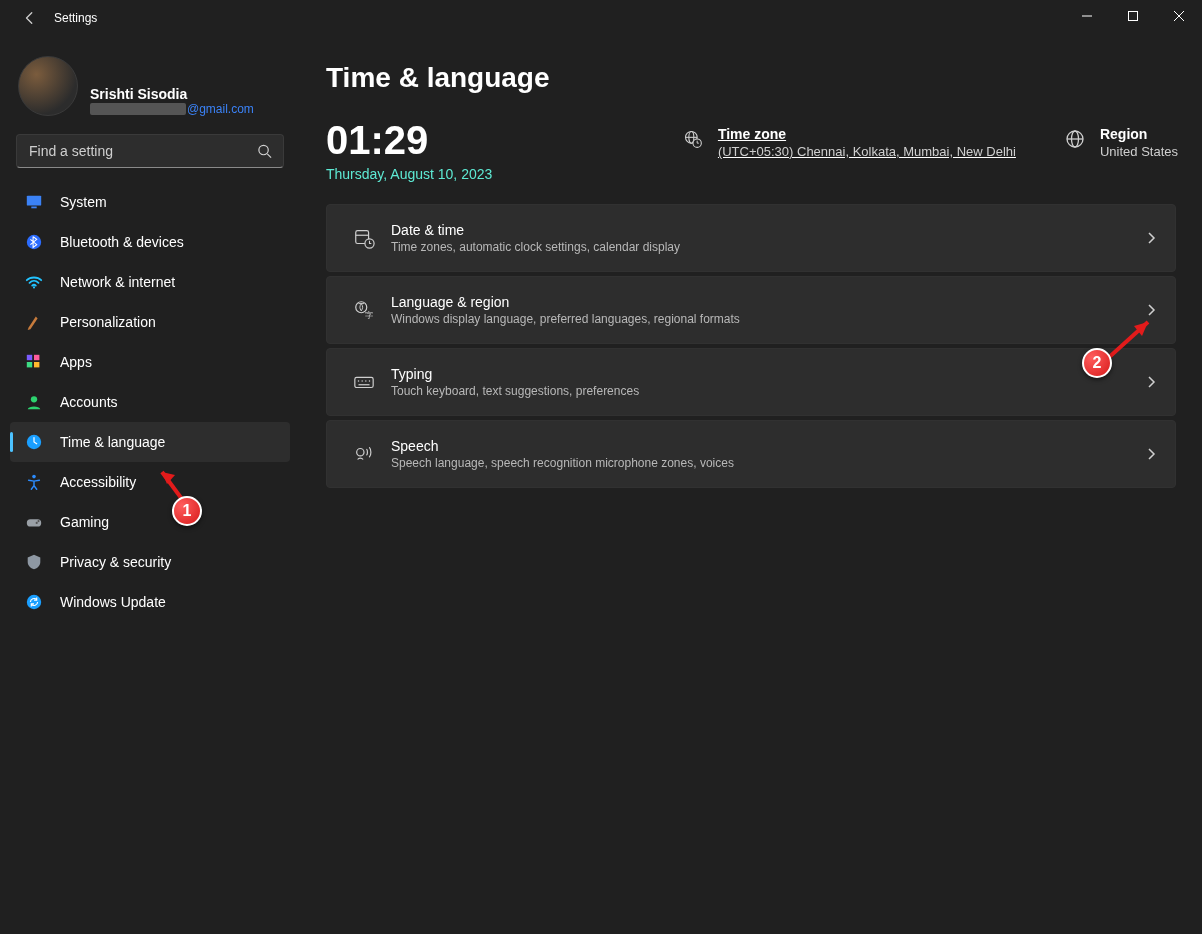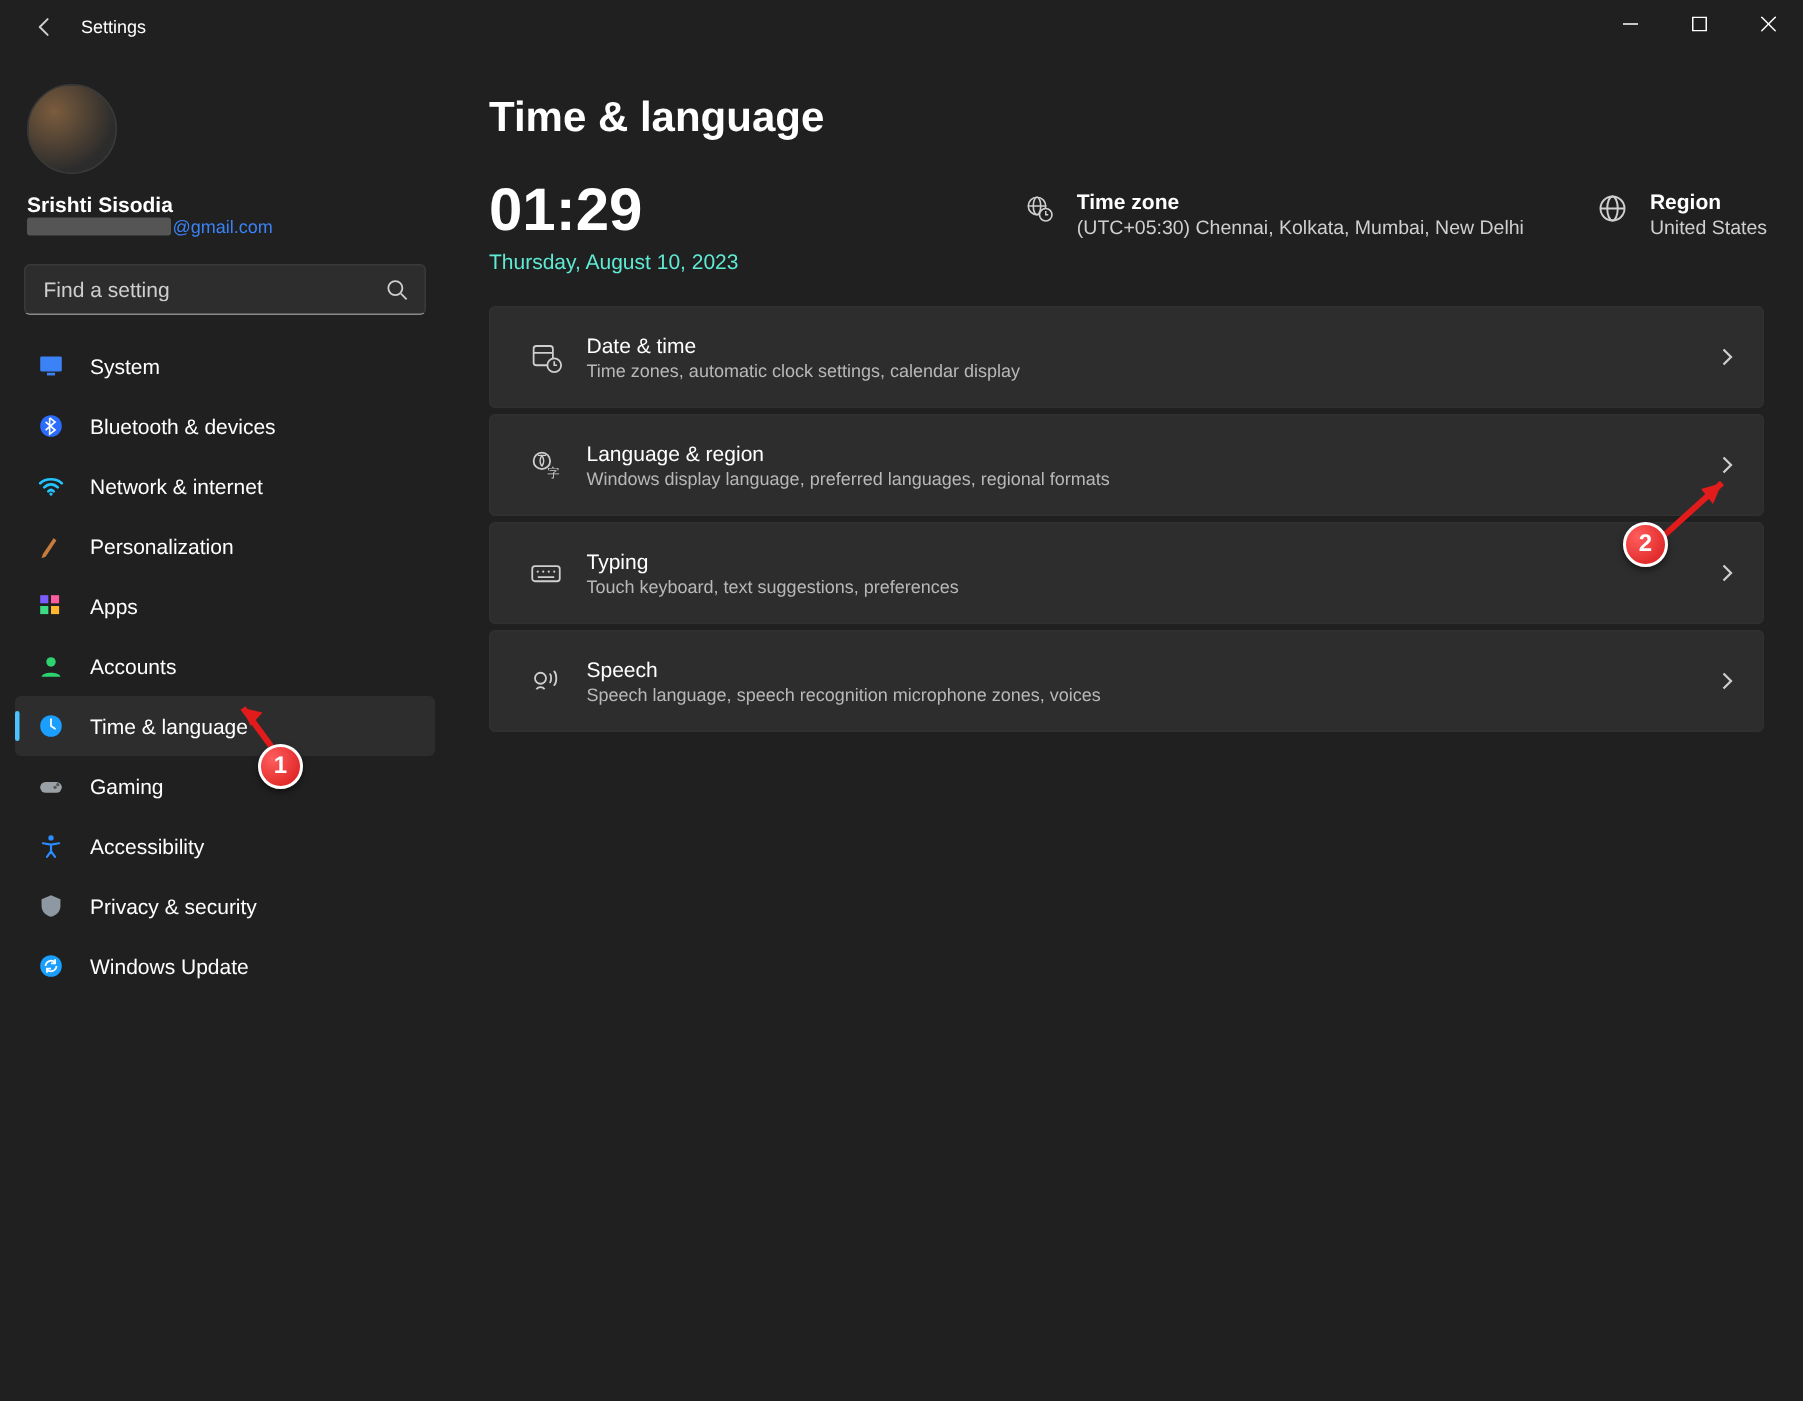--- a/index.html
+++ b/index.html
@@ -11,21 +11,21 @@
   .titlebar .title { margin-left:10px; font-size:12px; color:#fff; }
   .winctrls { position:absolute; top:0; right:0; display:flex; }
   .winbtn { width:46px; height:32px; display:flex; align-items:center; justify-content:center; color:#fff; }
 
   
   .app { display:flex; height:calc(100% - 36px); }
   .sidebar { width:300px; padding:12px 6px 0 6px; }
   .main { flex:1; padding:26px 24px 0 26px; }
 
   
-  .profile { display:flex; align-items:flex-start; gap:12px; padding:8px 10px 18px 12px;flex-direction:column; }
+  .profile { display:flex; align-items:flex-end; gap:12px; padding:8px 10px 18px 12px; }
   .avatar { width:60px; height:60px; border-radius:50%; background:radial-gradient(circle at 30% 30%,#7b5c3d,#2c2c2c 70%); border:1px solid #3a3a3a; }
   .profile .name { font-size:14px; font-weight:600; }
   .profile .email { font-size:12px; color:#3b82f6; display:flex; align-items:center; }
   .email-mask { display:inline-block; width:96px; height:12px; background:#555; border-radius:2px; margin-right:1px; }
 
   
   .search { position:relative; margin:0 10px 14px 10px; }
   .search input { width:100%; height:34px; background:#2d2d2d; border:1px solid #3a3a3a; border-bottom:1px solid #8a8a8a; border-radius:4px; color:#86efac; padding:0 38px 0 12px; font-size:14px; outline:none; }
   .search input::placeholder { color:#cfcfcf; }
   .search .sicon { position:absolute; right:12px; top:50%; transform:translateY(-50%); color:#cfcfcf; }
@@ -178,35 +178,35 @@
             <svg width="18" height="18" viewBox="0 0 20 20">
               <circle cx="10" cy="10" r="8" fill="#1a9fff"></circle>
               <path d="M10 5v5l3 2" stroke="#fff" stroke-width="1.3" fill="none" stroke-linecap="round"></path>
             </svg>
           </span>
           <span>Time &amp; language</span>
         </li>
       <li>
           <span class="nicon">
             <svg width="18" height="18" viewBox="0 0 20 20">
+              <circle cx="10" cy="4" r="2" fill="#2b8cff"></circle>
+              <path d="M4 8l6 1 6-1M10 9v5m-3 4 3-4 3 4" stroke="#2b8cff" stroke-width="1.6" fill="none" stroke-linecap="round"></path>
+            </svg>
+          </span>
+          <span>Accessibility</span>
+        </li>
+      <li>
+          <span class="nicon">
+            <svg width="18" height="18" viewBox="0 0 20 20">
               <rect x="2" y="7" width="16" height="8" rx="4" fill="#9aa0a6"></rect>
               <circle cx="13" cy="11" r="1.2" fill="#555"></circle>
               <circle cx="15" cy="9" r="1.2" fill="#555"></circle>
             </svg>
           </span>
           <span>Gaming</span>
-        </li>
-      <li>
-          <span class="nicon">
-            <svg width="18" height="18" viewBox="0 0 20 20">
-              <circle cx="10" cy="4" r="2" fill="#2b8cff"></circle>
-              <path d="M4 8l6 1 6-1M10 9v5m-3 4 3-4 3 4" stroke="#2b8cff" stroke-width="1.6" fill="none" stroke-linecap="round"></path>
-            </svg>
-          </span>
-          <span>Accessibility</span>
         </li>
       <li>
           <span class="nicon">
             <svg width="18" height="18" viewBox="0 0 20 20">
               <path d="M10 2l7 3v5c0 4-3 7-7 8-4-1-7-4-7-8V5z" fill="#8e98a3"></path>
             </svg>
           </span>
           <span>Privacy &amp; security</span>
         </li>
       <li>
@@ -223,21 +223,21 @@
   </div>
 
   <div class="main">
     <h1 class="page-title">Time &amp; language</h1>
 
     <div class="summary">
       <div class="clock">
         <div class="time">01:29</div>
         <div class="date">Thursday, August 10, 2023</div>
       </div>
-      <div class="sitem" style="margin-left:auto;">
+      <div class="sitem" style="margin-left:auto;text-decoration:underline;">
         <span class="sic">
             <svg width="20" height="20" viewBox="0 0 24 24">
               <circle cx="10" cy="10" r="7" stroke="#cfcfcf" fill="none" stroke-width="1.3"></circle>
               <ellipse cx="10" cy="10" rx="3" ry="7" stroke="#cfcfcf" fill="none" stroke-width="1.3"></ellipse>
               <line x1="3" y1="10" x2="17" y2="10" stroke="#cfcfcf" stroke-width="1.3"></line>
               <circle cx="17" cy="17" r="5" stroke="#cfcfcf" fill="#202020" stroke-width="1.3"></circle>
               <path d="M17 14v3h2" stroke="#cfcfcf" stroke-width="1.2" fill="none"></path>
             </svg>
           </span>
         <div>

